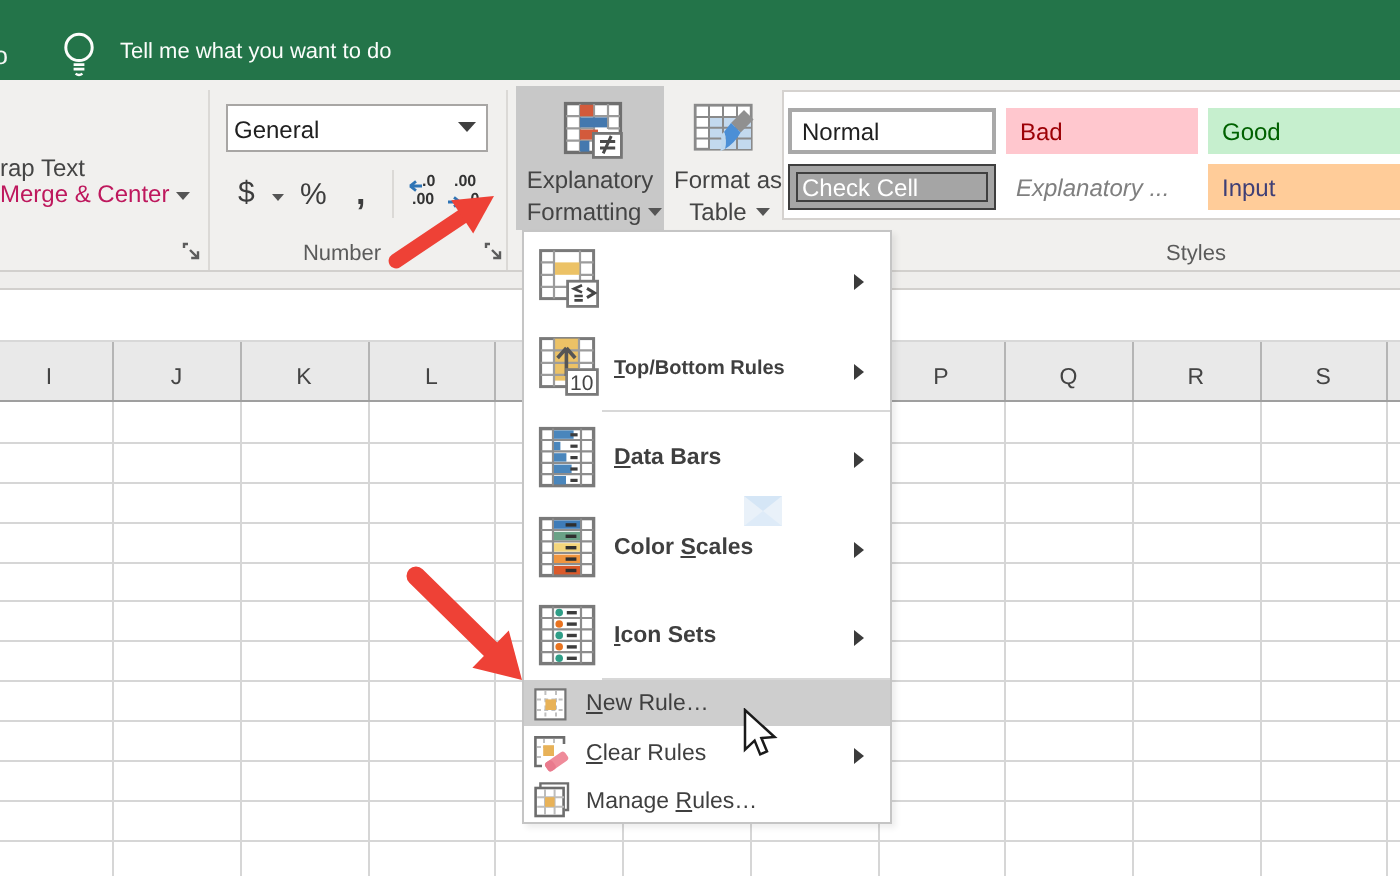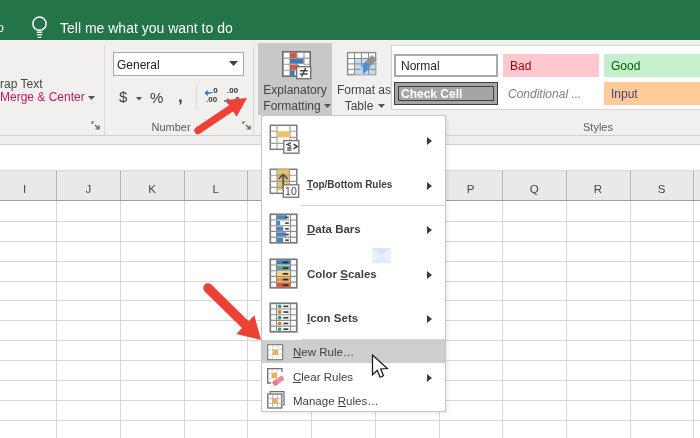--- a/index.html
+++ b/index.html
@@ -18,21 +18,21 @@
 <div class="ab" style="left:0;top:170px;width:700px;height:1px;background:#d8d8d8;"></div>
 <div class="ab" style="left:0;top:171px;width:700px;height:29px;background:#e9e9e9;"></div>
 <div class="ab" style="left:0;top:200px;width:700px;height:1px;background:#9f9f9f;"></div>
 <div class="ab" style="left:0;top:201px;width:700px;height:237px;background:#ffffff;"></div>
 <div class="ab txt" style="left:-3px;top:21px;font-size:12.5px;color:#f5f8f5;">o</div>
 <svg class="ab" style="left:30px;top:15px;" width="19" height="25" viewBox="0 0 19 25">
 <circle cx="9.5" cy="8.7" r="6.6" fill="none" stroke="#fbfdfb" stroke-width="1.5"></circle>
 <path d="M6.8 17.3 H12.2 M6.8 19.6 H12.2" stroke="#fbfdfb" stroke-width="1.4" fill="none"></path>
 <path d="M7.8 21.8 Q9.5 23.2 11.2 21.8" stroke="#fbfdfb" stroke-width="1.2" fill="none"></path>
 </svg>
-<div class="ab txt" style="left:60px;top:20px;font-size:14px;color:#fbfdfb;">Tell me what you want to do</div>
+<div class="ab txt" style="left:60px;top:20px;font-size:11px;color:#fbfdfb;">Tell me what you want to do</div>
 <div class="ab txt" style="left:0px;top:57px;font-size:12px;color:#454545;margin-top:20px;">rap Text</div>
 <div class="ab txt" style="left:0px;top:90px;font-size:12px;color:#be185d;">Merge &amp; Center</div>
 <svg class="ab" style="left:88px;top:96px;" width="8" height="5">
       <polygon points="0,0 7,0 3.5,4" fill="#555"></polygon>
     </svg>
 <svg class="ab" style="left:91px;top:121px;" width="10" height="10" viewBox="0 0 10 10">
       <path d="M1 3 V1 H3" fill="none" stroke="#5c5c5c" stroke-width="1.2"></path>
       <path d="M4 4 L8 8 M8 4.6 V8 H4.6" fill="none" stroke="#5c5c5c" stroke-width="1.2"></path>
     </svg>
 <div class="ab" style="left:104px;top:45px;width:1px;height:90px;background:#dbd9d6;"></div>
@@ -95,22 +95,22 @@
       <polygon points="0,0 7,0 3.5,4" fill="#555"></polygon>
     </svg>
 <div class="ab" style="left:391px;top:45px;width:309px;height:65px;background:#fff;border:1px solid #d5d2cf;border-right:none;box-sizing:border-box;"></div>
 <div class="ab" style="left:394px;top:54px;width:104px;height:23px;background:#fff;border:2.5px solid #a9a9a9;box-sizing:border-box;"></div>
 <div class="ab txt" style="left:401px;top:59px;font-size:12px;color:#1f1f1f;">Normal</div>
 <div class="ab" style="left:503px;top:54px;width:96px;height:23px;background:#ffc7ce;"></div>
 <div class="ab txt" style="left:510px;top:59px;font-size:12px;color:#9c0006;text-align:center;">Bad</div>
 <div class="ab" style="left:604px;top:54px;width:96px;height:23px;background:#c6efce;"></div>
 <div class="ab txt" style="left:611px;top:59px;font-size:12px;color:#006100;">Good</div>
 <div class="ab" style="left:394px;top:82px;width:104px;height:23px;background:#a5a5a5;border:1px solid #3f3f3f;box-shadow:inset 0 0 0 3px #a5a5a5, inset 0 0 0 4px #3f3f3f;box-sizing:border-box;"></div>
-<div class="ab txt" style="left:401px;top:87px;font-size:12px;font-weight:bold;color:#ffffff;">Check Cell</div>
-<div class="ab txt" style="left:508px;top:87px;font-size:12px;font-style:italic;color:#7f7f7f;">Conditional ...</div>
+<div class="ab txt" style="left:401px;top:87px;font-size:12px;font-weight:normal;color:#ffffff;">Check Cell</div>
+<div class="ab txt" style="left:508px;top:87px;font-size:12px;font-style:italic;color:#7f7f7f;">Explanatory ...</div>
 <div class="ab" style="left:604px;top:82px;width:96px;height:23px;background:#ffcc99;"></div>
 <div class="ab txt" style="left:611px;top:87px;font-size:12px;color:#3f3f76;">Input</div>
 <div class="ab txt" style="left:598px;top:121px;font-size:11px;color:#5b5b5b;transform:translateX(-50%);">Styles</div>
 <div class="ab txt" style="left:24.5px;top:183px;font-size:11.5px;color:#444;transform:translateX(-50%);">I</div>
 <div class="ab txt" style="left:88.3px;top:183px;font-size:11.5px;color:#444;transform:translateX(-50%);">J</div>
 <div class="ab txt" style="left:152.0px;top:183px;font-size:11.5px;color:#444;transform:translateX(-50%);">K</div>
 <div class="ab txt" style="left:215.7px;top:183px;font-size:11.5px;color:#444;transform:translateX(-50%);">L</div>
 <div class="ab txt" style="left:279.4px;top:183px;font-size:11.5px;color:#444;transform:translateX(-50%);">M</div>
 <div class="ab txt" style="left:343.1px;top:183px;font-size:11.5px;color:#444;transform:translateX(-50%);">N</div>
 <div class="ab txt" style="left:406.8px;top:183px;font-size:11.5px;color:#444;transform:translateX(-50%);">O</div>

